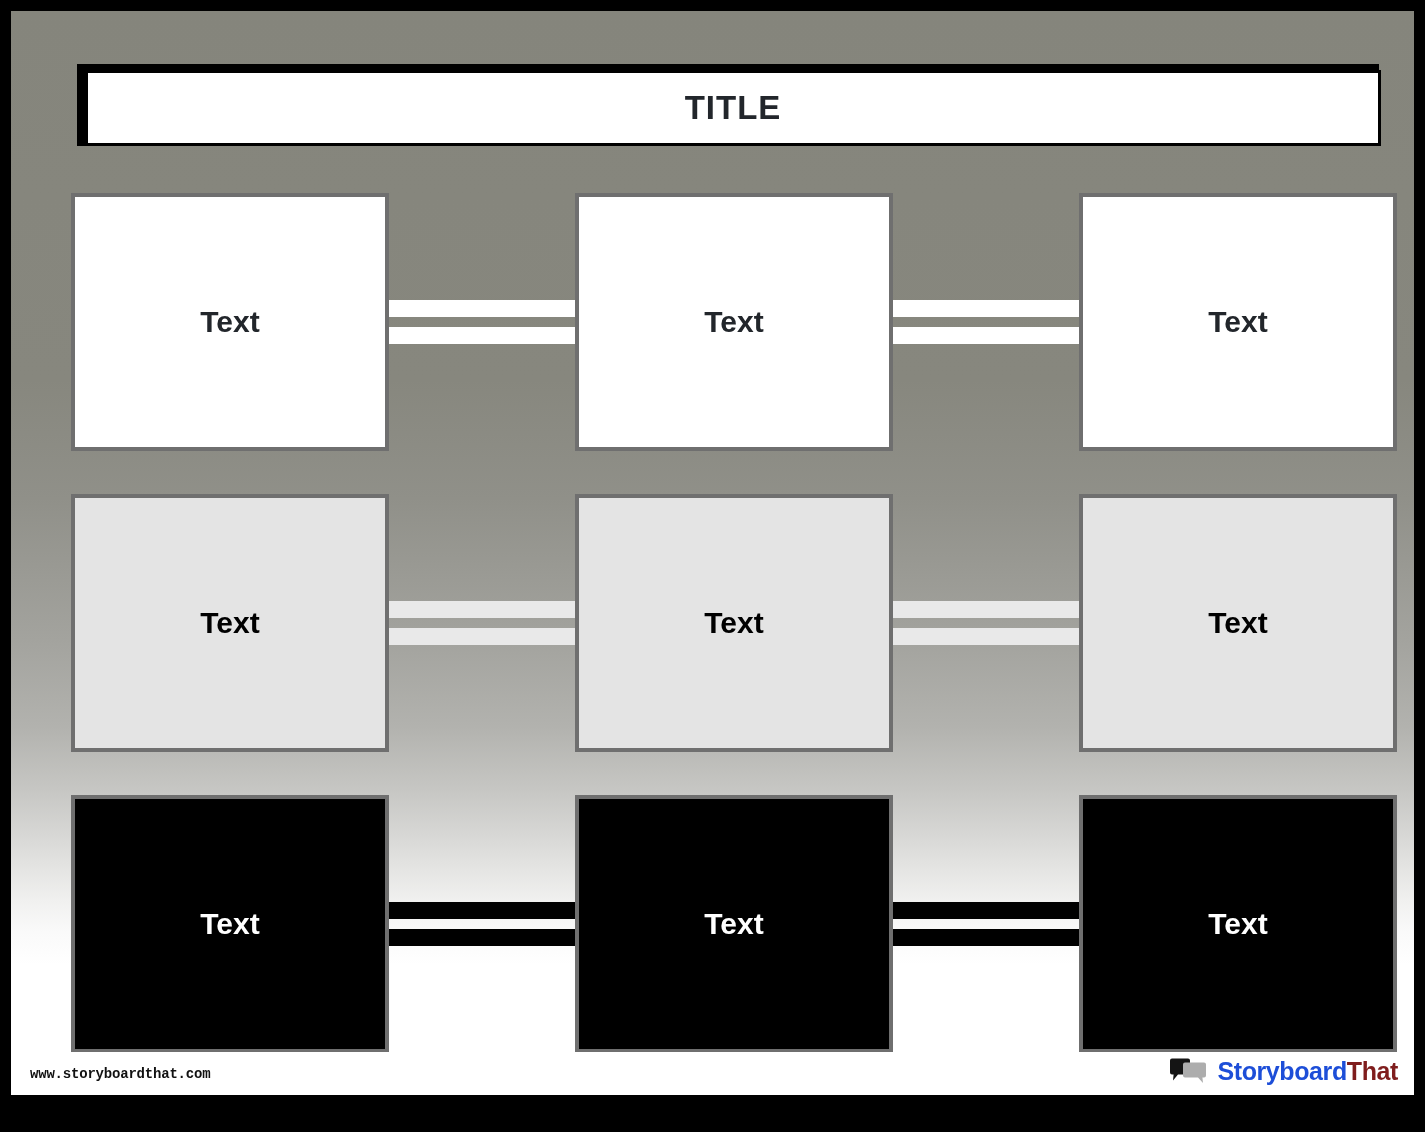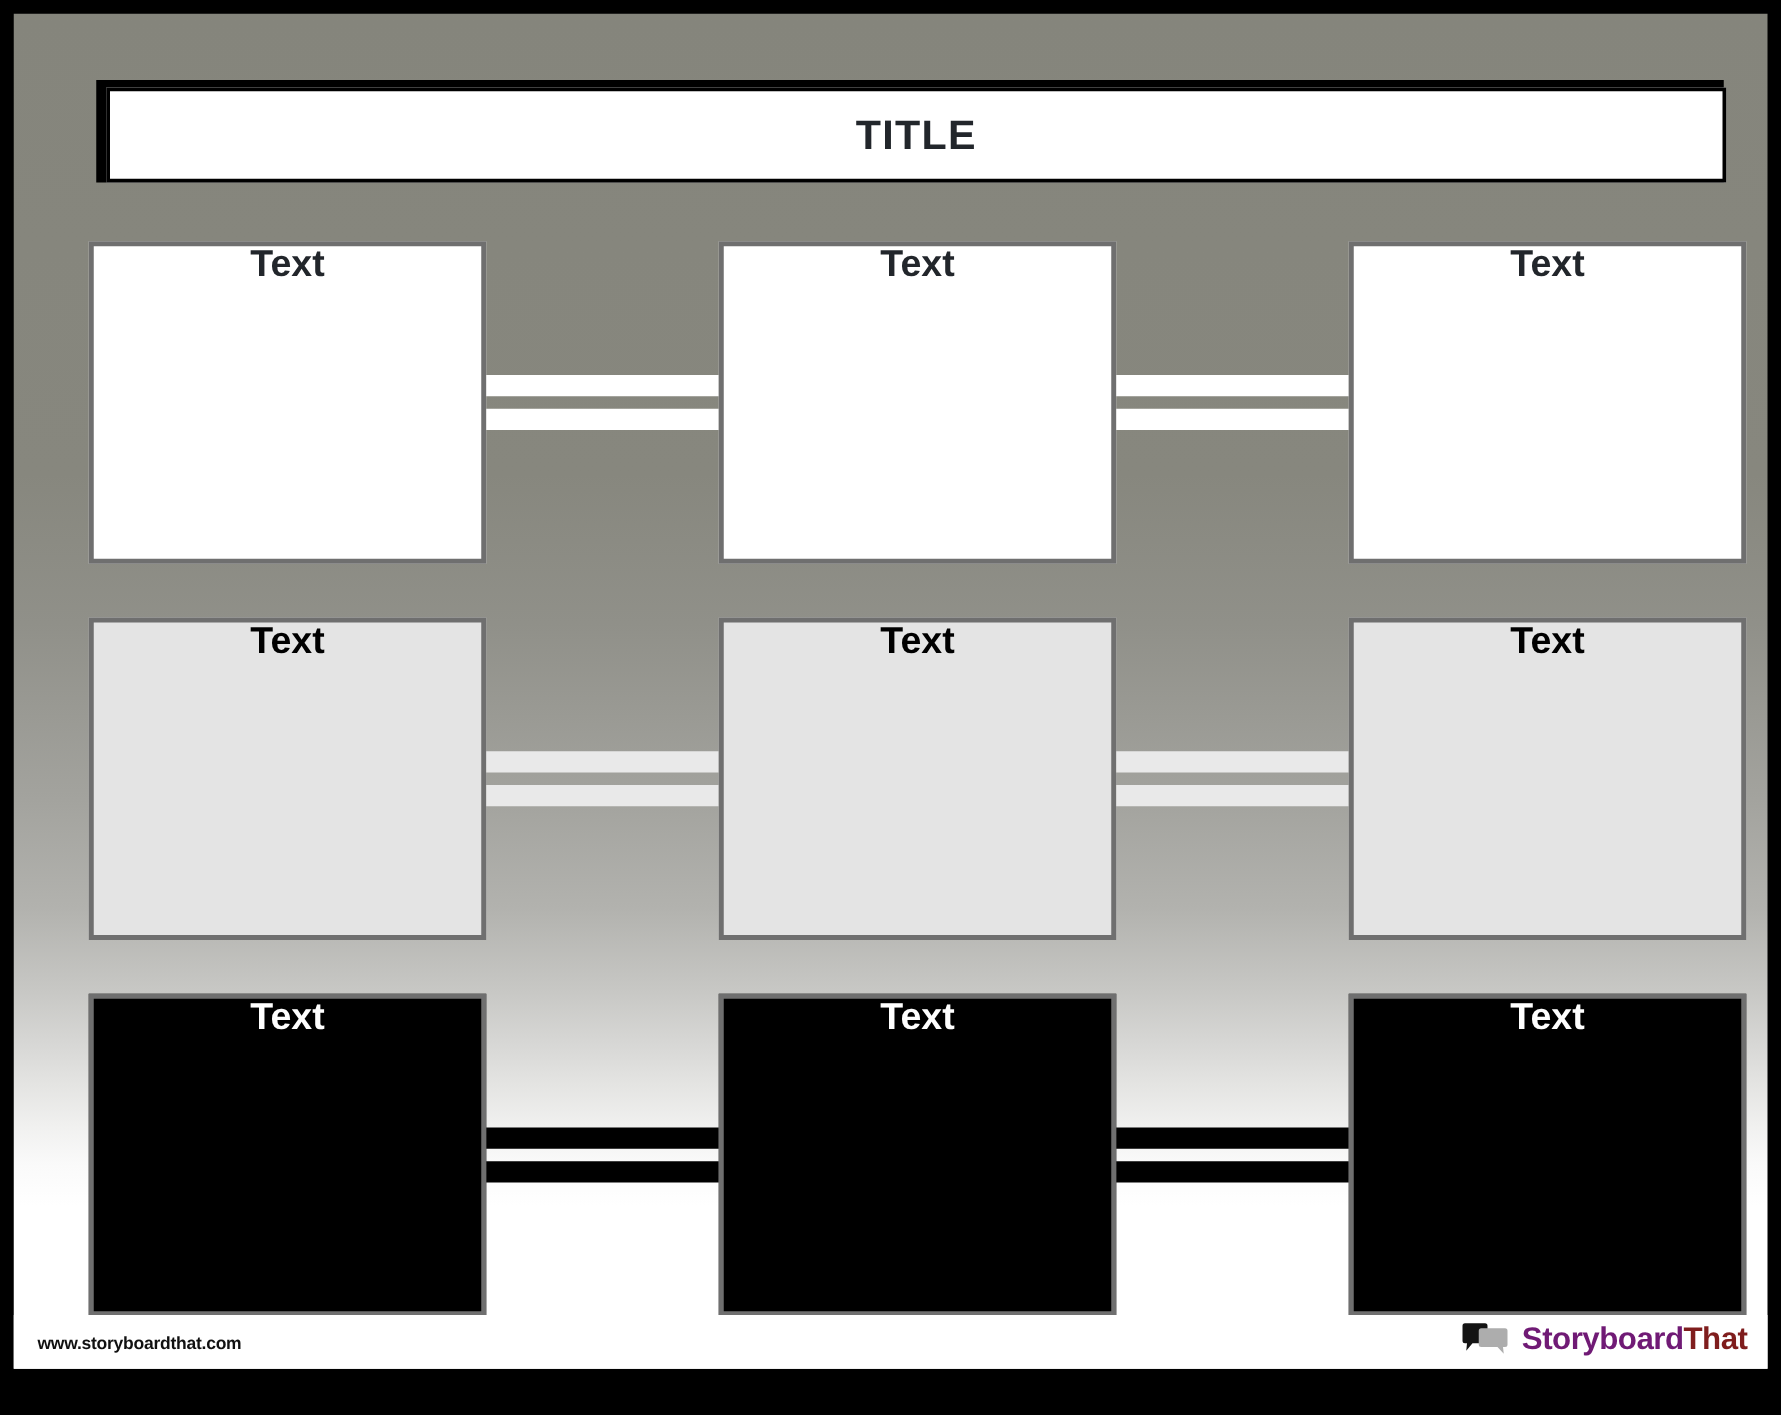--- a/index.html
+++ b/index.html
@@ -82,21 +82,21 @@
   .row-2 { top: 483px; }
   .row-3 { top: 784px; }
 
   .cell {
     position: absolute;
     width: 318px;
     height: 258px;
     box-sizing: border-box;
     border: 4px solid #6f6f6f;
     display: flex;
-    align-items: flex-start;
+    align-items: center;
     justify-content: center;
   }
   .cell.c0 { left: 0px; }
   .cell.c1 { left: 504px; }
   .cell.c2 { left: 1008px; }
 
   .cell-label {
     font-family: "Liberation Sans", sans-serif;
     font-weight: bold;
     font-size: 30px;
@@ -142,21 +142,21 @@
     left: 11px;
     top: 1052px;
     width: 1403px;
     height: 43px;
     background: #ffffff;
   }
   .footer-url {
     position: absolute;
     left: 19px;
     top: 14px;
-    font-family: Liberation Sans, sans-serif;
+    font-family: Liberation Mono, monospace;
     font-weight: bold;
     font-size: 14px;
     color: #111111;
     letter-spacing: -0.2px;
   }
   .logo {
     position: absolute;
     right: 16px;
     top: 5px;
     display: flex;
@@ -169,21 +169,21 @@
     height: 28px;
     flex: 0 0 auto;
   }
   .logo-word {
     font-family: "Liberation Sans", sans-serif;
     font-weight: bold;
     font-size: 25px;
     letter-spacing: -0.4px;
     white-space: nowrap;
   }
-  .logo-word .dark { color: #701a75; }
+  .logo-word .dark { color: #1d4ed8; }
   .logo-word .light { color: #7f1d1d; }
 </style>
 </head>
 <body>
 
 <div class="canvas">
 
   <div class="stage">
 
     <div class="title-shadow"></div>

